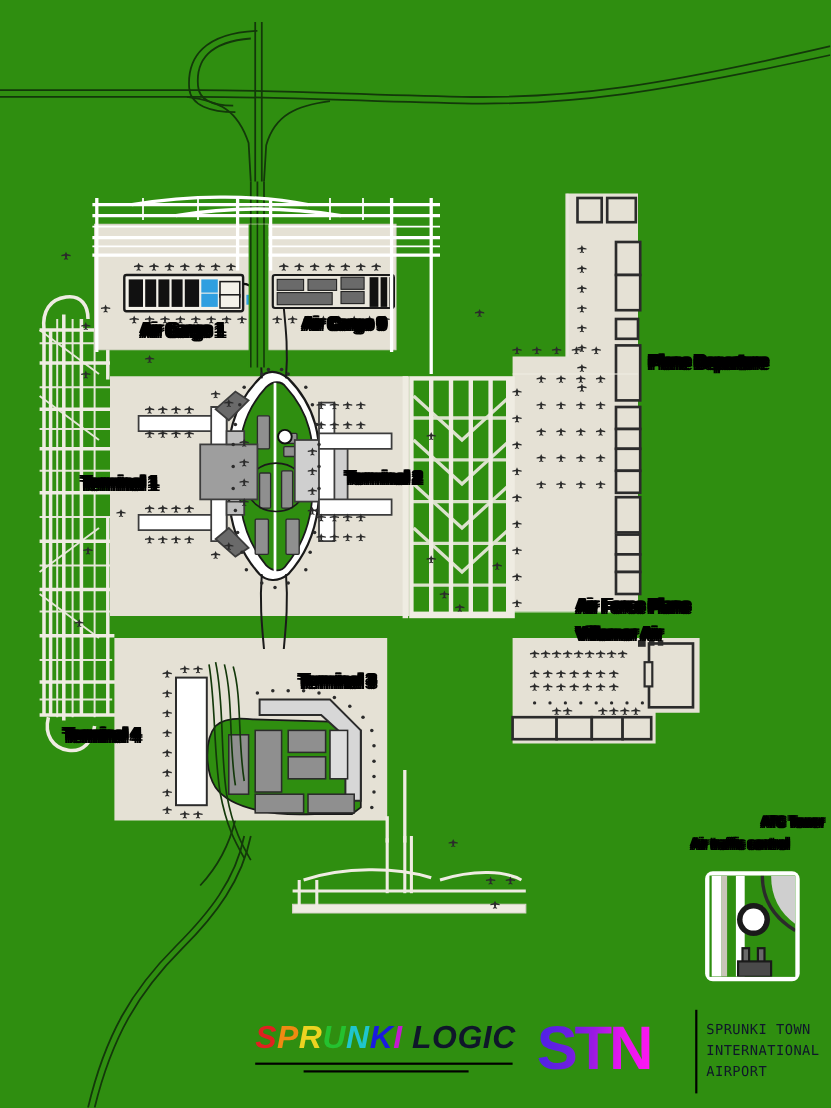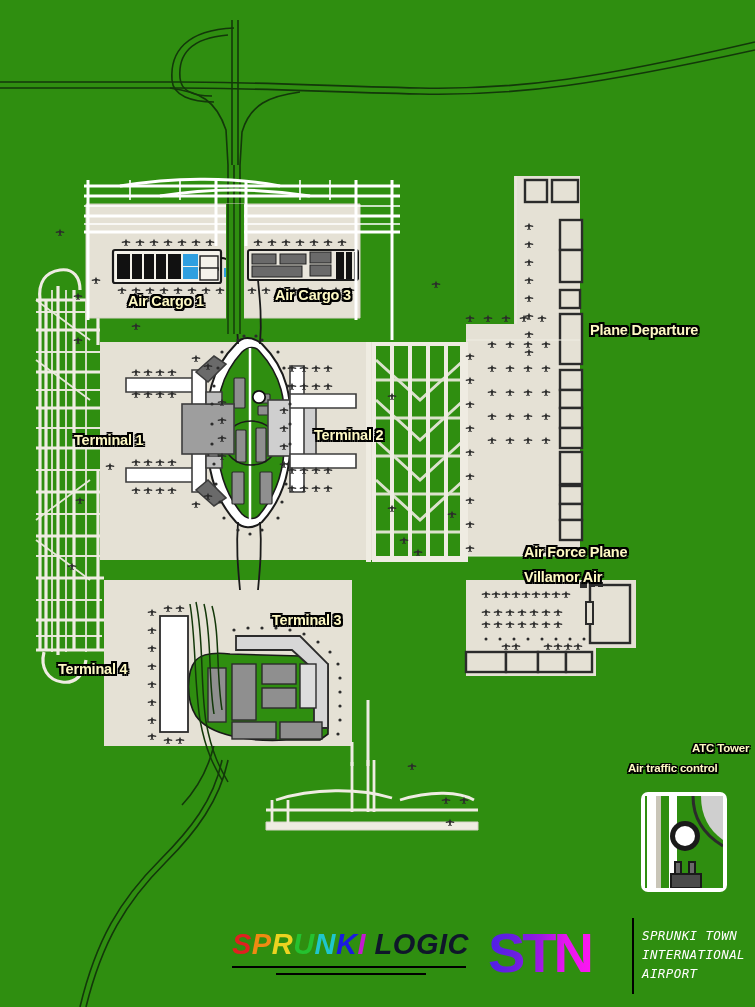--- a/index.html
+++ b/index.html
@@ -17,21 +17,21 @@
   }
   #map svg.layer{
     position:absolute;
     left:0; top:0;
     width:755px; height:1007px;
     display:block;
   }
   
   .maplabel{
     position:absolute;
-    color:#fef9c3;
+    color:#000000;
     font-family:"Liberation Sans", sans-serif;
     font-weight:bold;
     font-size:14.5px;
     letter-spacing:-0.2px;
     white-space:nowrap;
     text-shadow:
       -2px -2px 0 #000, 2px -2px 0 #000,
       -2px  2px 0 #000, 2px  2px 0 #000,
       -2px  0   0 #000, 2px  0   0 #000,
        0   -2px 0 #000, 0    2px 0 #000,
@@ -114,24 +114,23 @@
     left:144px; top:6px;
     width:2px; height:76px;
     background:#000;
   }
   #brand-stn .addr{
     position:absolute;
     left:154px; top:14px;
     font-family:"DejaVu Sans Mono", monospace;
     font-size:12.5px;
     line-height:19px;
-    color:#ffffff;
+    color:#0f172a;
     letter-spacing:0.4px;
     white-space:nowrap;
-    font-style:italic;
   }
 </style>
 </head>
 <body>
 
 <div id="map">
 
   <svg class="layer" viewBox="0 0 755 1007">
     <defs>
 
@@ -696,21 +695,21 @@
     </g>
 
     <g stroke="#efece2" stroke-width="2" fill="none" opacity="0.55">
       <path d="M466,340 L580,340"></path>
         <path d="M466,556 L580,556"></path>
       <path d="M516,176 L516,324"></path>
     </g>
   </svg>
 
   <div class="maplabel" style="left:128px; top:293px;">Air Cargo 1</div>
-  <div class="maplabel" style="left:275px; top:287px;">Air Cargo 3</div>
+  <div class="maplabel" style="left:275px; top:287px;">Air Cargo 9</div>
   <div class="maplabel" style="left:590px; top:322px;">Plane Departure</div>
   <div class="maplabel" style="left:74px; top:432px;">Terminal 1</div>
   <div class="maplabel" style="left:314px; top:427px;">Terminal 2</div>
   <div class="maplabel" style="left:524px; top:544px;">Air Force Plane</div>
   <div class="maplabel" style="left:524px; top:569px;">Villamor Air</div>
   <div class="maplabel" style="left:272px; top:612px;">Terminal 3</div>
   <div class="maplabel" style="left:58px; top:661px;">Terminal 4</div>
 
   <div class="maplabel sm" style="left:648px; top:742px;padding-left:44px;">ATC Tower</div>
   <div class="maplabel sm" style="left:628px; top:762px;">Air traffic control</div>

